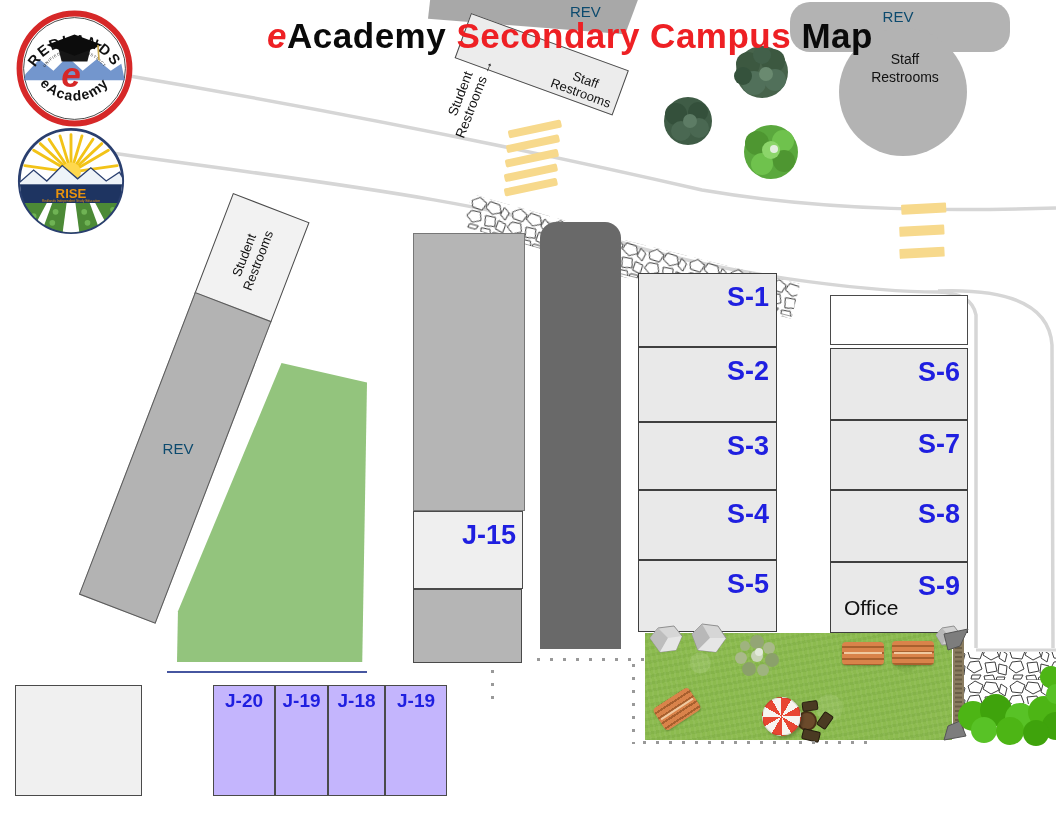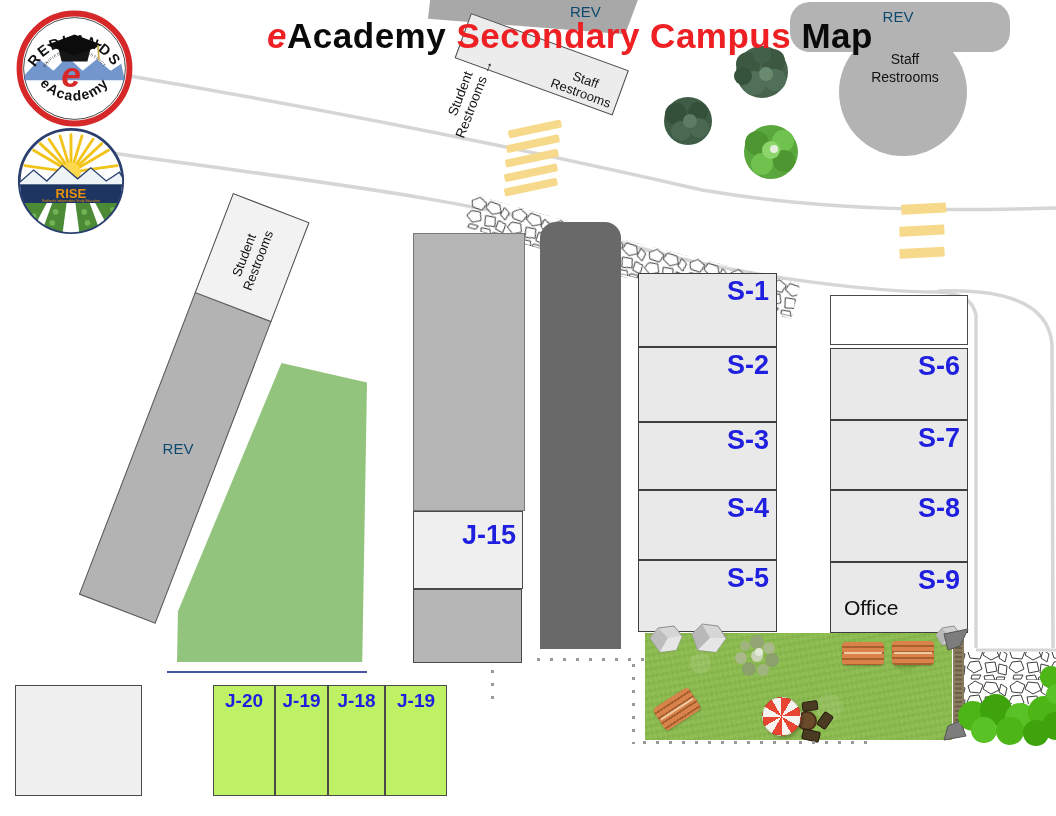--- a/index.html
+++ b/index.html
@@ -13,26 +13,26 @@
   .title{left:205px;top:16px;width:730px;text-align:center;z-index:6;
          font-size:35px;font-weight:800;letter-spacing:.5px;color:#0a0a0a;white-space:nowrap;}
   .title .red{color:#ee2024;}
   .title .ital{font-style:italic;}
 
   
   .logo{z-index:7;}
 
   
   .bld{box-sizing:border-box;border:1.5px solid #4a4a4a;}
-  .gray{background:#bef264;}
+  .gray{background:#c4b5fd;}
   .light{background:#f0f0f0;}
 
   .roomlbl{color:#1f1fe0;font-weight:800;}
   .s-room{left:638px;width:139px;z-index:2;display:flex;align-items:flex-start;justify-content:flex-end;
-          padding:2px 7px;box-sizing:border-box;border:1.5px solid #3f3f3f;background:#e9e9e9;font-size:27px;}
+          padding:8px 7px;box-sizing:border-box;border:1.5px solid #3f3f3f;background:#e9e9e9;font-size:27px;}
   .s-room2{left:830px;width:138px;}
   .j-cell{top:685px;height:111px;z-index:2;display:flex;align-items:flex-start;justify-content:center;
           box-sizing:border-box;border:1.5px solid #4a4a4a;padding-top:4px;font-size:19px;}
 
   .smalllbl{font-size:15px;color:#0c4a6e;z-index:4;}
   .rotlbl{line-height:1.12;text-align:center;color:#111;}
 
   
   .rotb{left:233px;top:193px;width:82px;height:430px;transform:rotate(21deg);
         transform-origin:0 0;z-index:2;}

